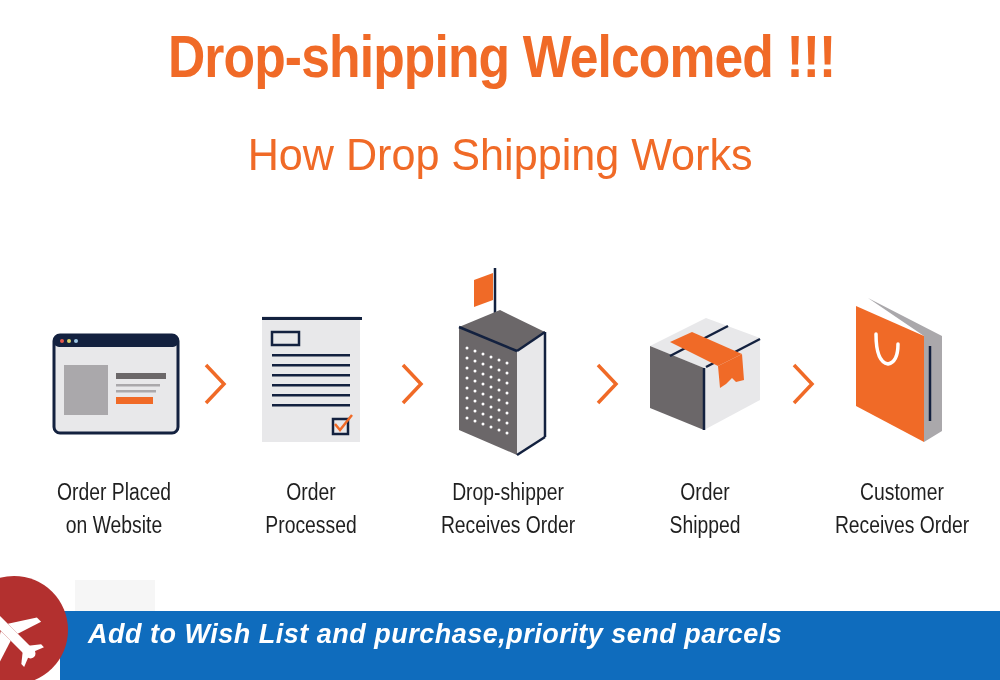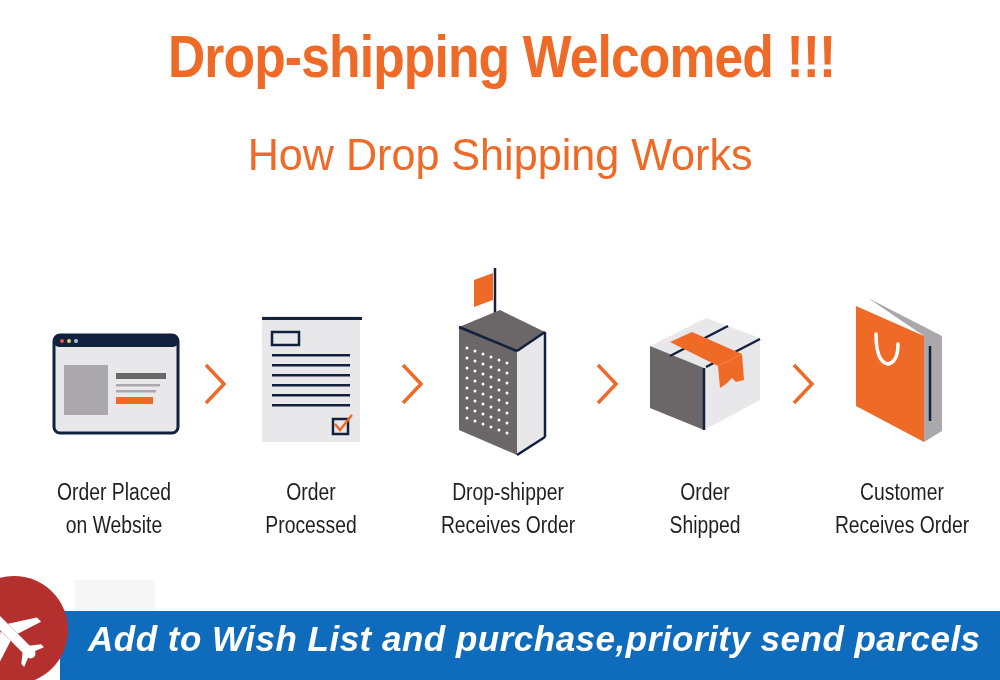--- a/index.html
+++ b/index.html
@@ -27,21 +27,21 @@
     font-family: "Liberation Sans", sans-serif;
     font-size: 23px; line-height: 33px; color: #1f1f1f;
     transform: scaleX(0.84);
   }
   .banner {
     position: absolute; left: 60px; top: 611px; width: 940px; height: 69px;
   }
   .banner-text {
     position: absolute; left: 88px; top: 619px; white-space: nowrap;
     font-family: "Liberation Sans", sans-serif;
-    font-weight: bold; font-style: italic; font-size: 35px; color: #ffffff;
+    font-weight: bold; font-style: italic; font-size: 27px; color: #ffffff;
     letter-spacing: 0.5px;
   }
   .banner-light {
     position: absolute; left: 75px; top: 580px; width: 80px; height: 31px; background: #f6f6f6;
   }
   .plane-badge { position: absolute; left: -20px; top: 575px; width: 92px; height: 110px; }
 </style>
 </head>
 <body>
 

